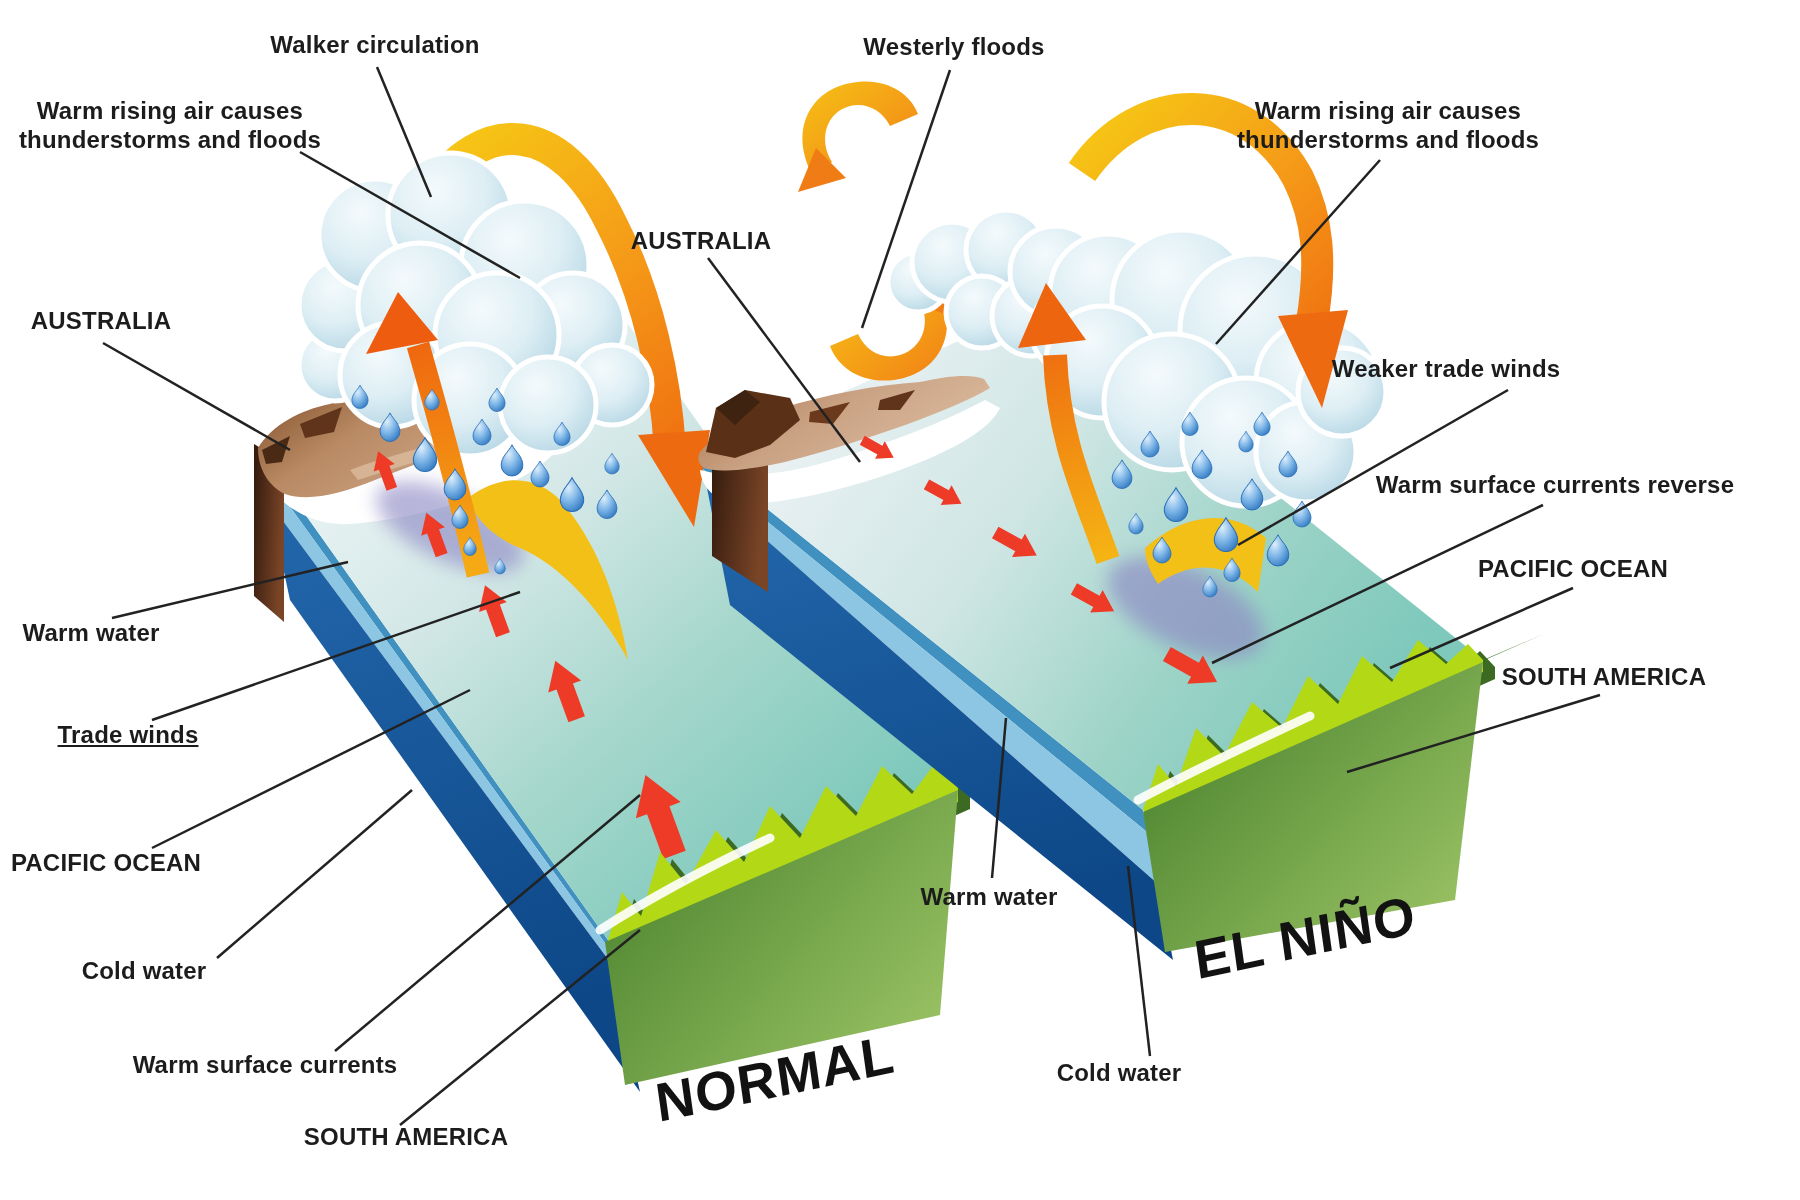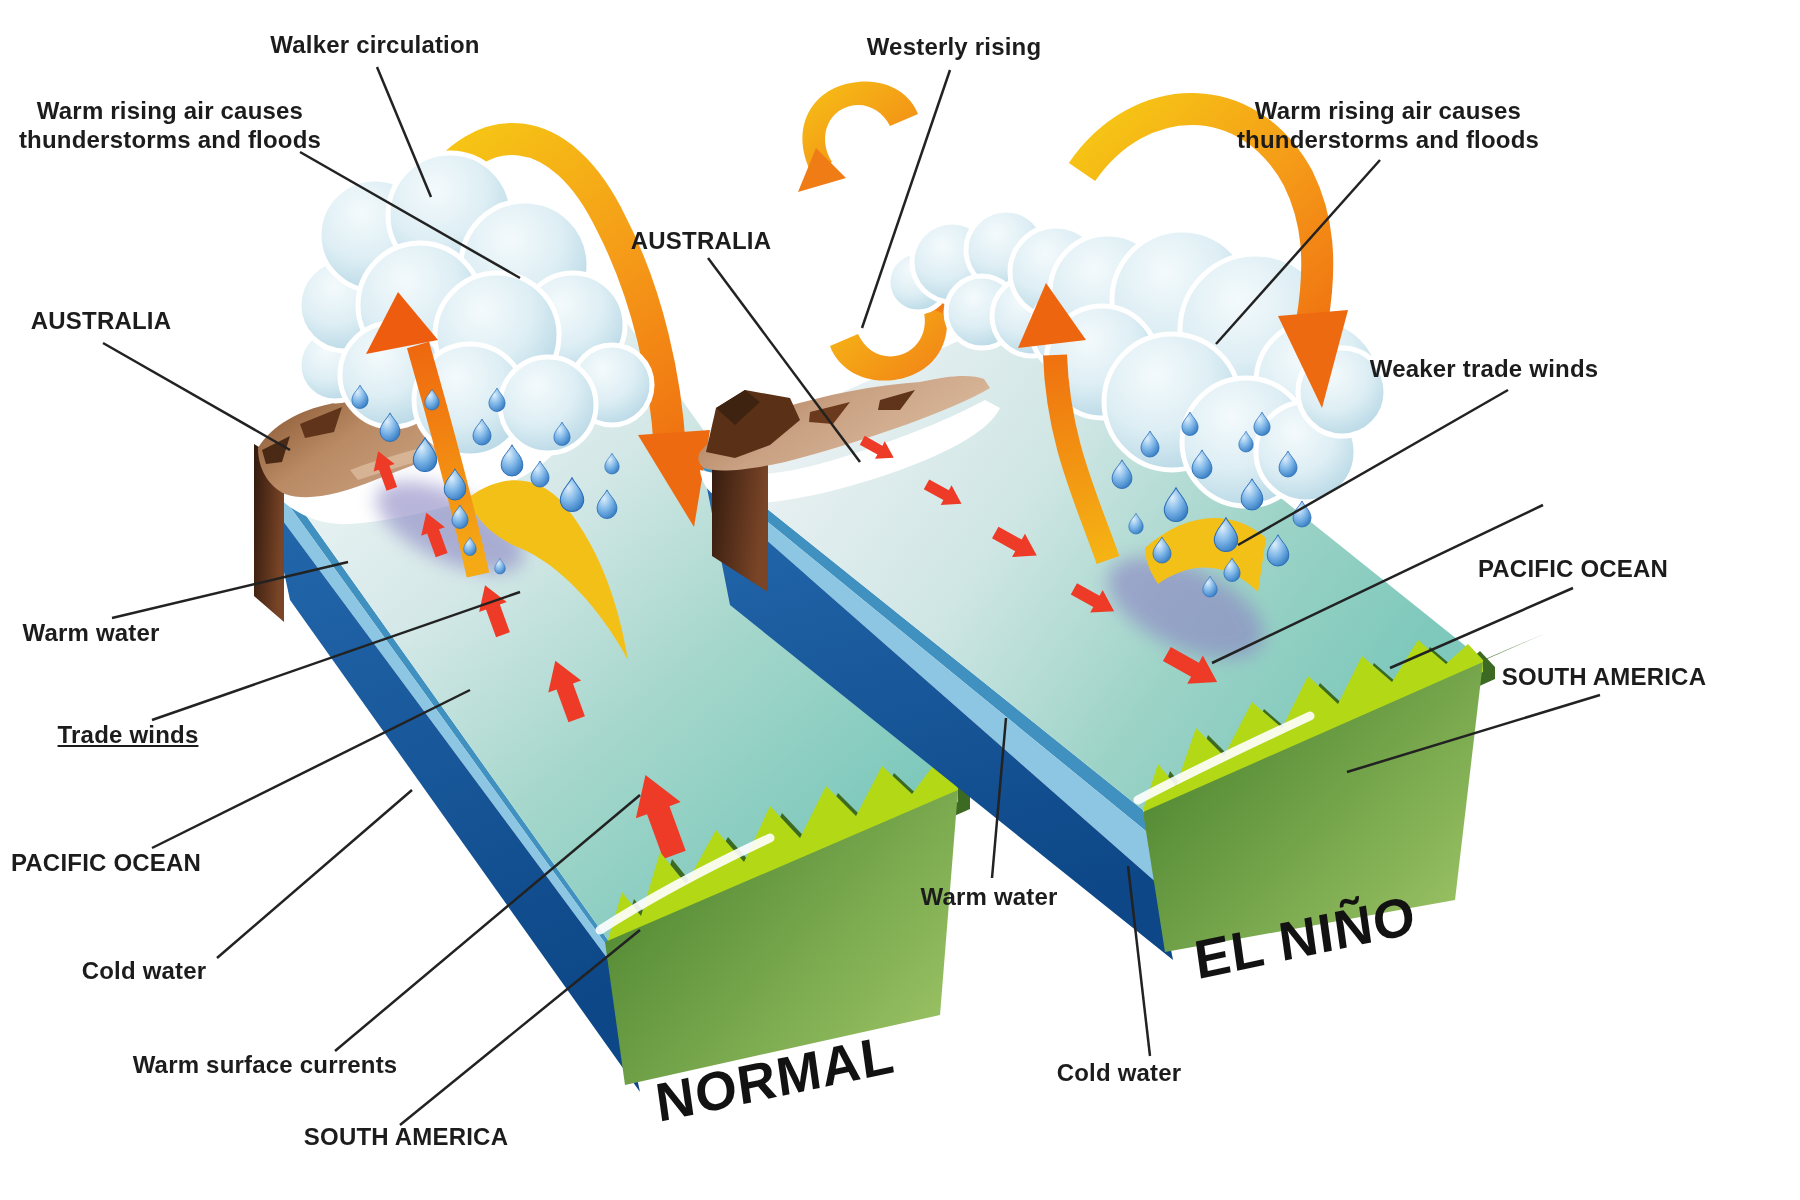--- a/index.html
+++ b/index.html
@@ -281,27 +281,28 @@
     <div>thunderstorms and floods</div>
   </div>
   <div class="lbl" style="left:101px;top:306px;">AUSTRALIA</div>
   <div class="lbl" style="left:91px;top:618px;">Warm water</div>
   <div class="lbl" style="left:128px;top:720px;text-decoration:underline;">Trade winds</div>
   <div class="lbl" style="left:106px;top:848px;">PACIFIC OCEAN</div>
   <div class="lbl" style="left:144px;top:956px;">Cold water</div>
   <div class="lbl" style="left:218px;top:1050px;margin-left:47px;">Warm surface currents</div>
   <div class="lbl" style="left:406px;top:1122px;">SOUTH AMERICA</div>
 
-  <div class="lbl" style="left:954px;top:32px;">Westerly rising</div>
+  <div class="lbl" style="left:954px;top:32px;">Westerly floods</div>
   <div class="lbl" style="left:701px;top:226px;">AUSTRALIA</div>
   <div class="lbl" style="left:1388px;top:96px;">
     <div>Warm rising air causes</div>
     <div>thunderstorms and floods</div>
   </div>
-  <div class="lbl" style="left:1484px;top:354px;">Weaker trade winds</div>
+  <div class="lbl" style="left:1446px;top:354px;">Weaker trade winds</div>
+  <div class="lbl" style="left:1555px;top:470px;">Warm surface currents reverse</div>
   <div class="lbl" style="left:1573px;top:554px;">PACIFIC OCEAN</div>
   <div class="lbl" style="left:1604px;top:662px;">SOUTH AMERICA</div>
   <div class="lbl" style="left:989px;top:882px;">Warm water</div>
   <div class="lbl" style="left:1119px;top:1058px;">Cold water</div>
 
   <div class="title" style="left:775px;top:1078px;">NORMAL</div>
   <div class="title" style="left:1305px;top:937px;">EL NIÑO</div>
 
 </div>
 

